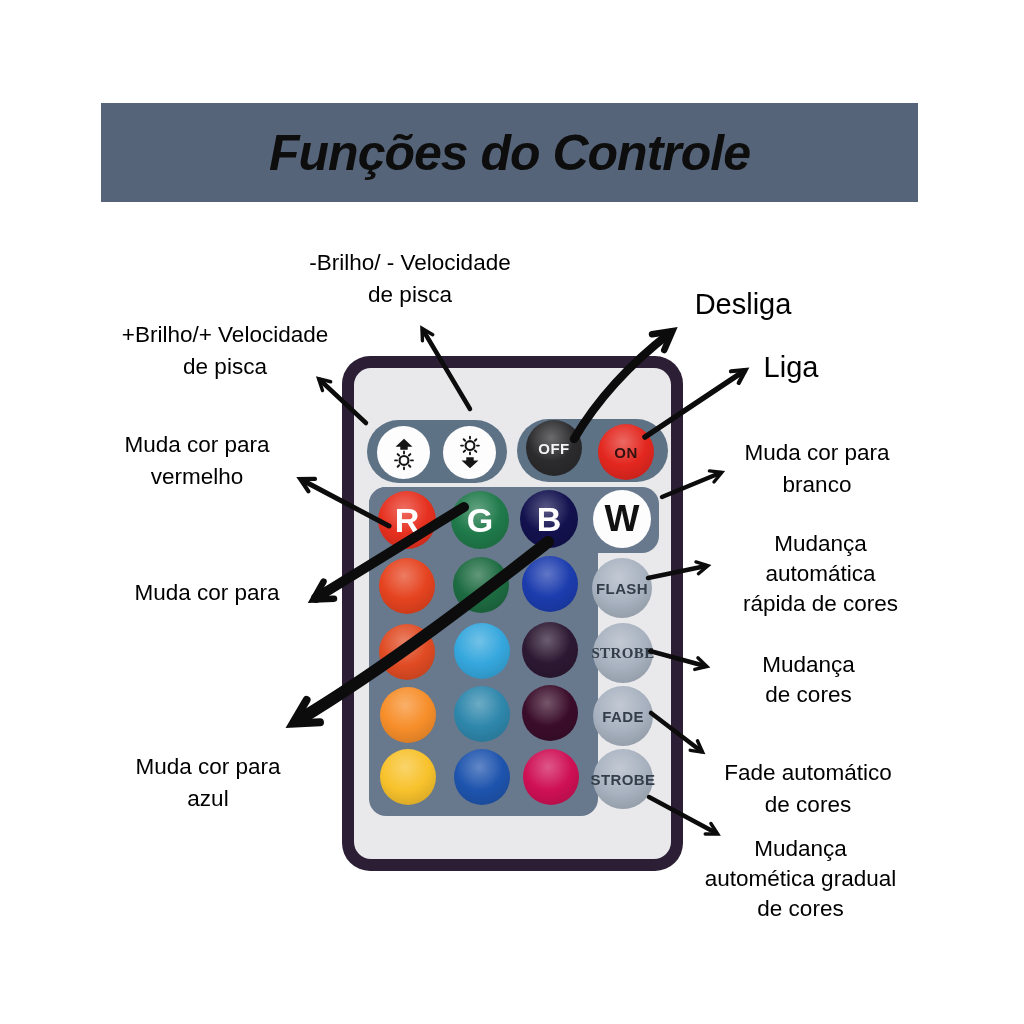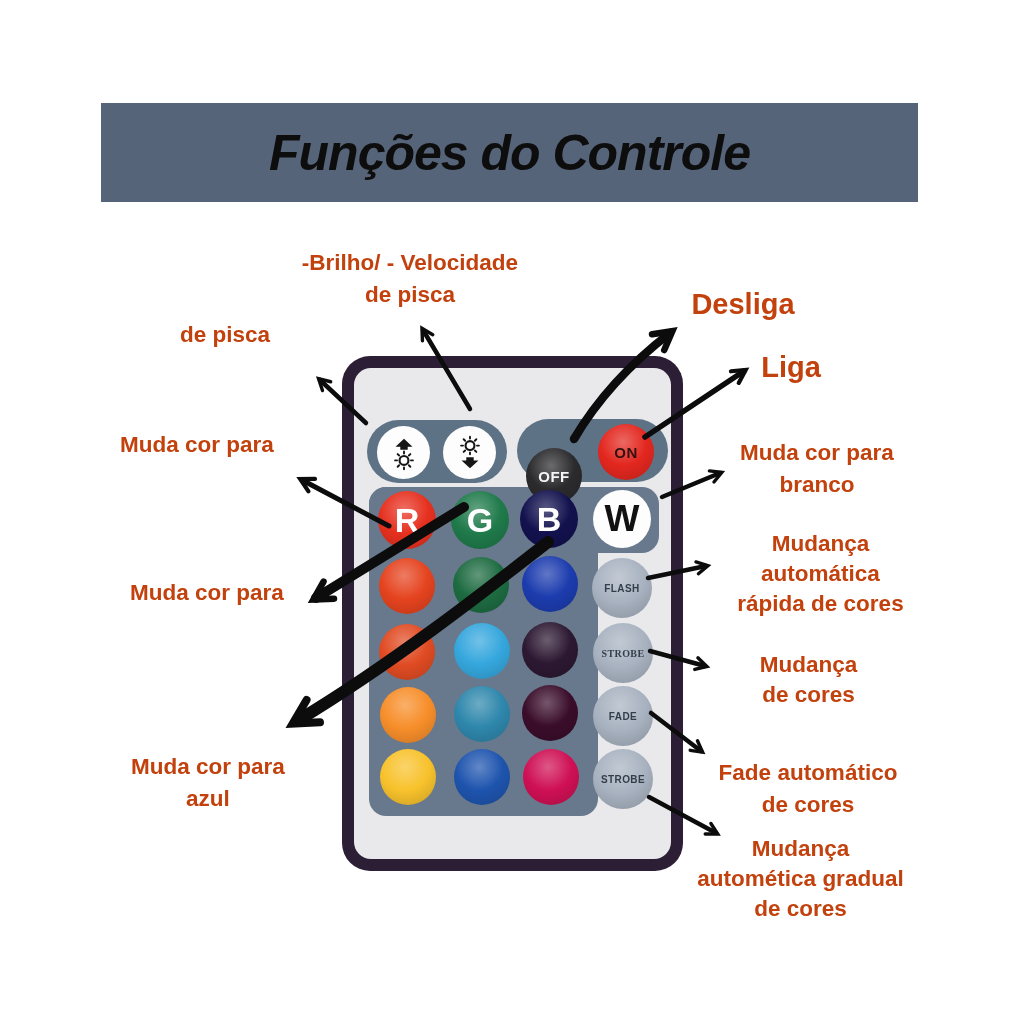--- a/index.html
+++ b/index.html
@@ -1,62 +1,64 @@
 <!DOCTYPE html>
 <html><head>
 <meta charset="utf-8">
 <style>
   html,body{margin:0;padding:0;background:#fff;}
   .canvas{position:relative;width:1024px;height:1024px;background:#ffffff;
           font-family:"Liberation Sans",sans-serif;overflow:hidden;}
   .banner{position:absolute;left:101px;top:103px;width:817px;height:99px;
           display:flex;align-items:center;justify-content:center;}
   .title{font-style:italic;font-weight:bold;font-size:50px;letter-spacing:-1px;color:#0d0d0d;}
-  .lbl{position:absolute;text-align:center;font-weight:bold;font-size:22.5px;
-       line-height:32px;color:#c2410c;}
+  .lbl{position:absolute;text-align:center;font-weight:normal;font-size:22.5px;
+       line-height:32px;color:#000000;}
   .lbl.big{font-size:29px;line-height:34px;}
   .lbl.lh30{line-height:30px;}
   .remote-outer{position:absolute;left:342px;top:356px;width:341px;height:515px;border-radius:28px;}
   .remote-body{position:absolute;left:354px;top:368px;width:317px;height:491px;border-radius:17px;}
   .pill{position:absolute;border-radius:32px;}
   .panel{position:absolute;border-radius:17px;}
   .circle{position:absolute;border-radius:50%;display:flex;align-items:center;
           justify-content:center;font-weight:bold;}
   .shade{background-image:radial-gradient(circle at 45% 32%, rgba(255,255,255,.30),
          rgba(255,255,255,0) 48%, rgba(0,0,0,.18) 96%);}
   .key{font-size:34px;}
   .keyw{font-size:37px;}
-  .fn{font-size:10px;letter-spacing:.4px;color:#333e4a;}
+  .fn{font-size:15px;letter-spacing:.4px;color:#333e4a;}
   .pwr{font-size:15px;letter-spacing:.5px;}
   .arrows{position:absolute;left:0;top:0;pointer-events:none;}
 </style>
 </head>
 <body>
 
 <div class="canvas">
 
   <div class="banner" style="background-color: rgb(86, 100, 121);">
     <div class="title">Funções do Controle</div>
   </div>
 
   <div class="lbl" style="left:260px;top:247px;width:300px">
     <div>-Brilho/ - Velocidade</div>
     <div>de pisca</div>
   </div>
   <div class="lbl" style="left:75px;top:319px;width:300px">
+    <div>+Brilho/+ Velocidade</div>
     <div>de pisca</div>
   </div>
   <div class="lbl big" style="left:711px;top:350px;width:160px">
     <div>Liga</div>
   </div>
   <div class="lbl big" style="left:663px;top:287px;width:160px">
     <div>Desliga</div>
   </div>
   <div class="lbl" style="left:77px;top:429px;width:240px">
     <div>Muda cor para</div>
+    <div>vermelho</div>
   </div>
   <div class="lbl" style="left:87px;top:577px;width:240px">
     <div>Muda cor para</div>
   </div>
   <div class="lbl" style="left:88px;top:751px;width:240px">
     <div>Muda cor para</div>
     <div>azul</div>
   </div>
   <div class="lbl" style="left:697px;top:437px;width:240px">
     <div>Muda cor para</div>
@@ -116,21 +118,21 @@
           <line x1="23.6" y1="10" x2="25.4" y2="10"></line>
         <line x1="12.4" y1="5.4" x2="11" y2="4"></line>
           <line x1="21.6" y1="5.4" x2="23" y2="4"></line>
         <line x1="12.4" y1="14.6" x2="11" y2="16"></line>
           <line x1="21.6" y1="14.6" x2="23" y2="16"></line>
       </g>
       <path d="M13.5,21 L20.5,21 L20.5,24 L25,24 L17,31.5 L9,24 L13.5,24 Z" fill="#151515"></path>
     </svg>
   </div>
 
-  <div class="circle shade pwr" style="left: 526px; top: 448px; width: 56px; height: 56px; background-color: rgb(43, 43, 45); color: rgb(244, 244, 244);">
+  <div class="circle shade pwr" style="left: 526px; top: 420px; width: 56px; height: 56px; background-color: rgb(43, 43, 45); color: rgb(244, 244, 244);">
     <span>OFF</span>
   </div>
   <div class="circle shade pwr" style="left: 598px; top: 424px; width: 56px; height: 56px; background-color: rgb(227, 39, 31); color: rgb(51, 17, 15);">
     <span>ON</span>
   </div>
 
   <div class="circle shade key" style="left: 378px; top: 491px; width: 58px; height: 58px; background-color: rgb(230, 48, 31); color: rgb(255, 255, 255);">
     <span>R</span>
   </div>
   <div class="circle shade key" style="left: 451px; top: 491px; width: 58px; height: 58px; background-color: rgb(31, 122, 74); color: rgb(255, 255, 255);">

